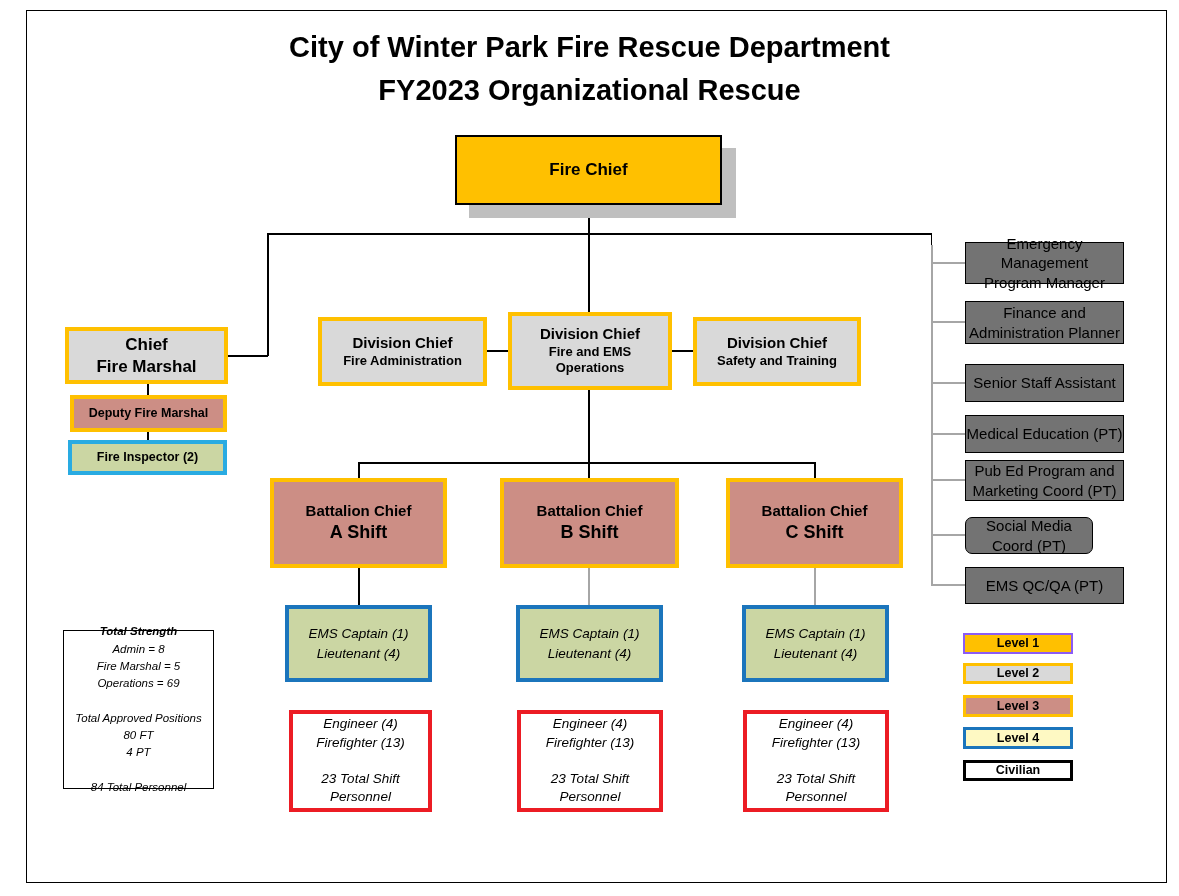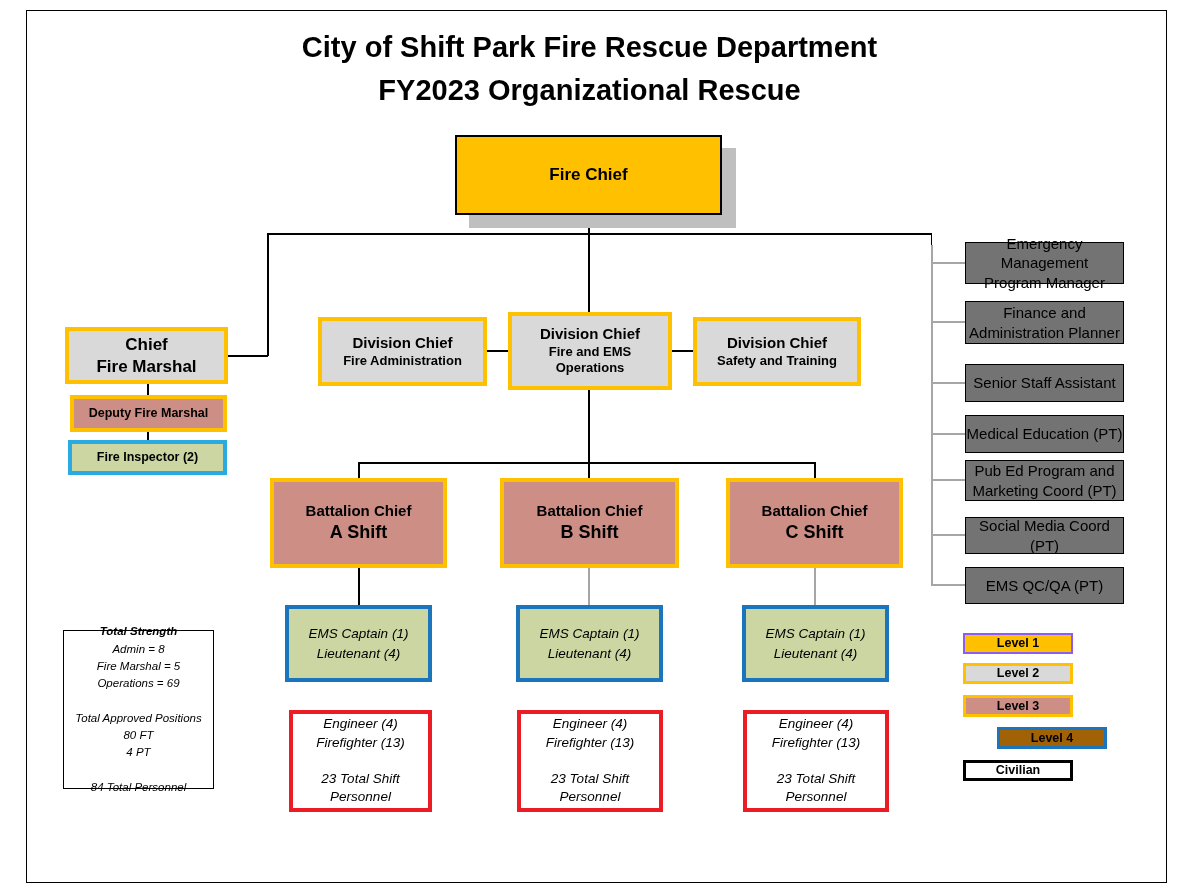--- a/index.html
+++ b/index.html
@@ -23,30 +23,30 @@
   .batt-shift{font-size:18px;font-weight:bold;}
   .ems{font-size:13.5px;font-style:italic;line-height:1.45;}
   .crew{background:#fff;border:4px solid #EC1C24;font-size:13.5px;font-style:italic;line-height:1.35;}
   .civ{background:#737373;border:1.2px solid #000;font-size:15px;line-height:1.3;}
   .ts{background:#fff;border:1.2px solid #000;font-size:11.5px;font-style:italic;line-height:1.5;}
   .ts-title{font-weight:bold;}
   .lg{font-size:12.5px;font-weight:bold;line-height:1;}
   .lg1{background:#FFC000;border:2px solid #8b5cf6;}
   .lg2{background:#D9D9D9;border:3.5px solid #FFC000;}
   .lg3{background:#CC8E85;border:3.5px solid #FFC000;}
-  .lg4{background:#a16207;border:3.5px solid #1B75BC;margin-left:34px;}
+  .lg4{background:#fef9c3;border:3.5px solid #1B75BC;}
   .lg5{background:#fff;border:3px solid #000;}
 </style>
 </head>
 <body>
 
 <div class="frame"></div>
 
 <div class="title">
-  <div>City of Shift Park Fire Rescue Department</div>
+  <div>City of Winter Park Fire Rescue Department</div>
   <div>FY2023 Organizational Rescue</div>
 </div>
 
 <div class="vline" style="left:588px;top:203px;width:1.5px;height:30px;"></div>
 <div class="hline" style="left:267px;top:233px;width:665px;height:1.5px;"></div>
 <div class="vline" style="left:267px;top:233px;width:1.5px;height:123px;"></div>
 <div class="hline" style="left:228px;top:355px;width:40px;height:1.5px;"></div>
 <div class="vline" style="left:588px;top:233px;width:1.5px;height:79px;"></div>
 <div class="hline" style="left:487px;top:350px;width:21px;height:1.5px;"></div>
 <div class="hline" style="left:672px;top:350px;width:21px;height:1.5px;"></div>
@@ -64,21 +64,21 @@
 <div class="vline" style="left:930.5px;top:233px;width:1.5px;height:14px;"></div>
 <div class="vline gray" style="left:930.5px;top:245px;width:2px;height:341px;"></div>
 <div class="hline gray" style="left:931px;top:262px;width:34px;height:2px;"></div>
 <div class="hline gray" style="left:931px;top:321px;width:34px;height:2px;"></div>
 <div class="hline gray" style="left:931px;top:382px;width:34px;height:2px;"></div>
 <div class="hline gray" style="left:931px;top:433px;width:34px;height:2px;"></div>
 <div class="hline gray" style="left:931px;top:479px;width:34px;height:2px;"></div>
 <div class="hline gray" style="left:931px;top:534px;width:34px;height:2px;"></div>
 <div class="hline gray" style="left:931px;top:584px;width:34px;height:2px;"></div>
 
-<div class="box fc" style="left:455px;top:135px;width:267px;height:80px;">
+<div class="box fc" style="left:455px;top:135px;width:267px;height:70px;">
   <span>Fire Chief</span>
 </div>
 
 <div class="box l2 marshal pre" style="left:65px;top:327px;width:163px;height:57px;">Chief
 Fire Marshal</div>
 <div class="box deputy" style="left:70px;top:395px;width:157px;height:37px;">
   <span>Deputy Fire Marshal</span>
 </div>
 <div class="box insp" style="left:68px;top:440px;width:159px;height:35px;">
   <span>Fire Inspector (2)</span>
@@ -105,21 +105,21 @@
 </div>
 
 <div class="box civ pre" style="left:965px;top:242px;width:159px;height:42px;">Emergency Management
 Program Manager</div>
 <div class="box civ pre" style="left:965px;top:301px;width:159px;height:43px;">Finance and
 Administration Planner</div>
 <div class="box civ pre" style="left:965px;top:364px;width:159px;height:38px;">Senior Staff Assistant</div>
 <div class="box civ pre" style="left:965px;top:415px;width:159px;height:38px;">Medical Education (PT)</div>
 <div class="box civ pre" style="left:965px;top:460px;width:159px;height:41px;">Pub Ed Program and
 Marketing Coord (PT)</div>
-<div class="box civ pre" style="left:965px;top:517px;width:159px;height:37px;">Social Media Coord (PT)</div>
+<div class="box civ pre" style="left:965px;top:517px;width:128px;height:37px;border-radius:7px;">Social Media Coord (PT)</div>
 <div class="box civ pre" style="left:965px;top:567px;width:159px;height:37px;">EMS QC/QA (PT)</div>
 
 <div class="box l3" style="left:270px;top:478px;width:177px;height:90px;">
   <div>
     <div class="batt-title">Battalion Chief</div>
     <div class="batt-shift">A Shift</div>
   </div>
 </div>
 <div class="box l3" style="left:500px;top:478px;width:179px;height:90px;">
   <div>

